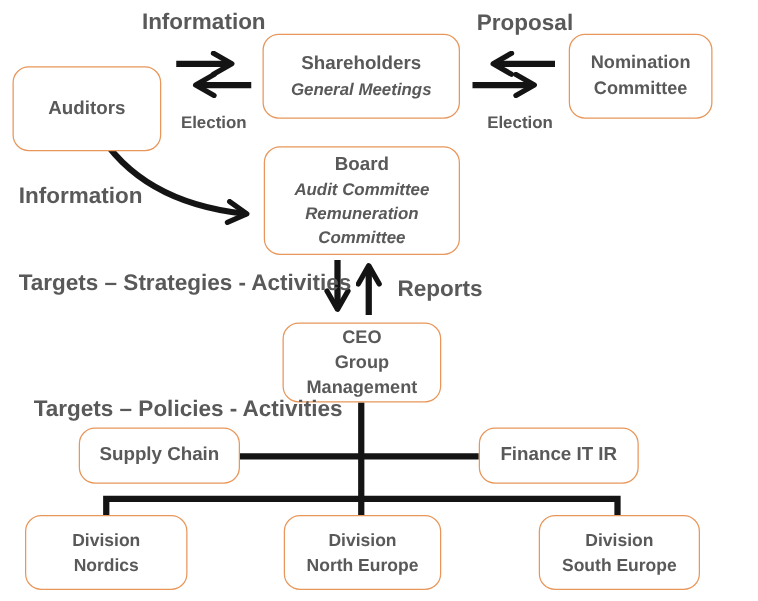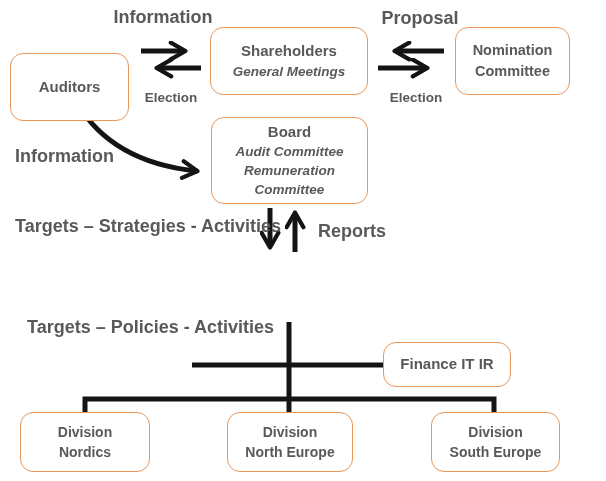--- a/index.html
+++ b/index.html
@@ -73,21 +73,29 @@
 Committee</div>
   </div>
 
   <div class="box" style="left:211px;top:117px;width:157px;height:87px;">
     <div class="title">Board</div>
     <div class="sub-italic">Audit Committee
 Remuneration
 Committee</div>
   </div>
 
+  <div class="box" style="left:226px;top:258px;width:127px;height:64px;">
+    <div class="body-text" style="line-height:1.4;">CEO
+Group
+Management</div>
+  </div>
 
+  <div class="box" style="left:63px;top:342px;width:129px;height:45px;">
+    <div class="title" style="font-weight:600;">Supply Chain</div>
+  </div>
 
   <div class="box" style="left:383px;top:342px;width:128px;height:45px;">
     <div class="title" style="font-weight:600;">Finance IT IR</div>
   </div>
 
   <div class="box" style="left:20px;top:412px;width:130px;height:60px;">
     <div class="body-text" style="font-size:14px;">Division
 Nordics</div>
   </div>
 

